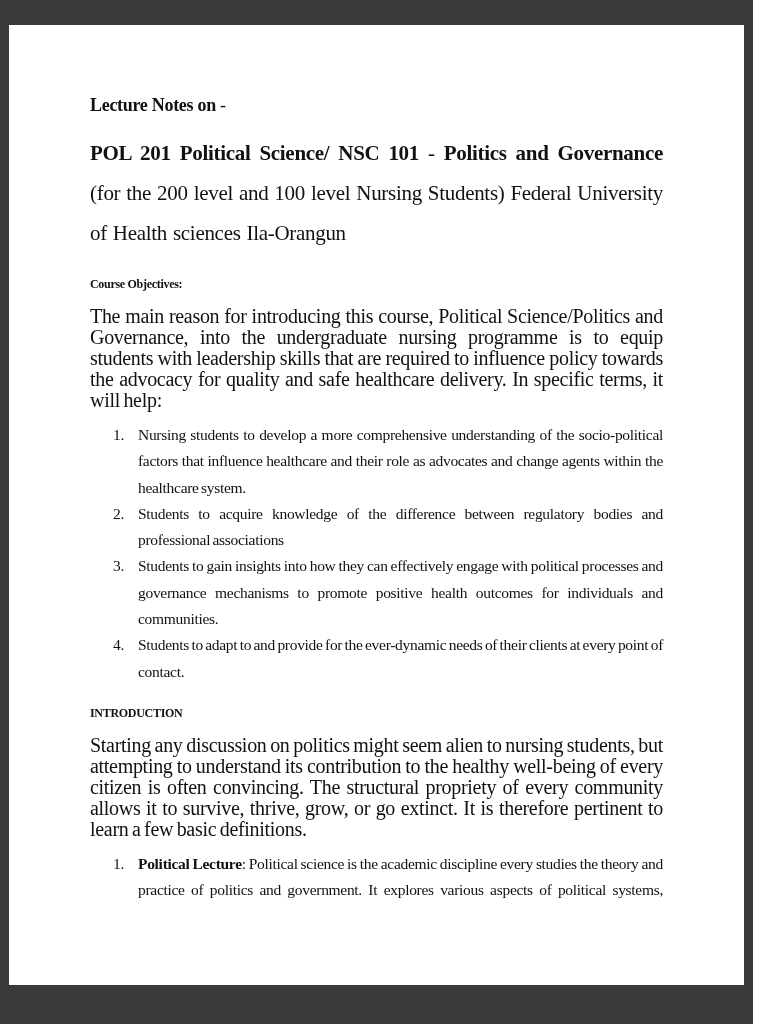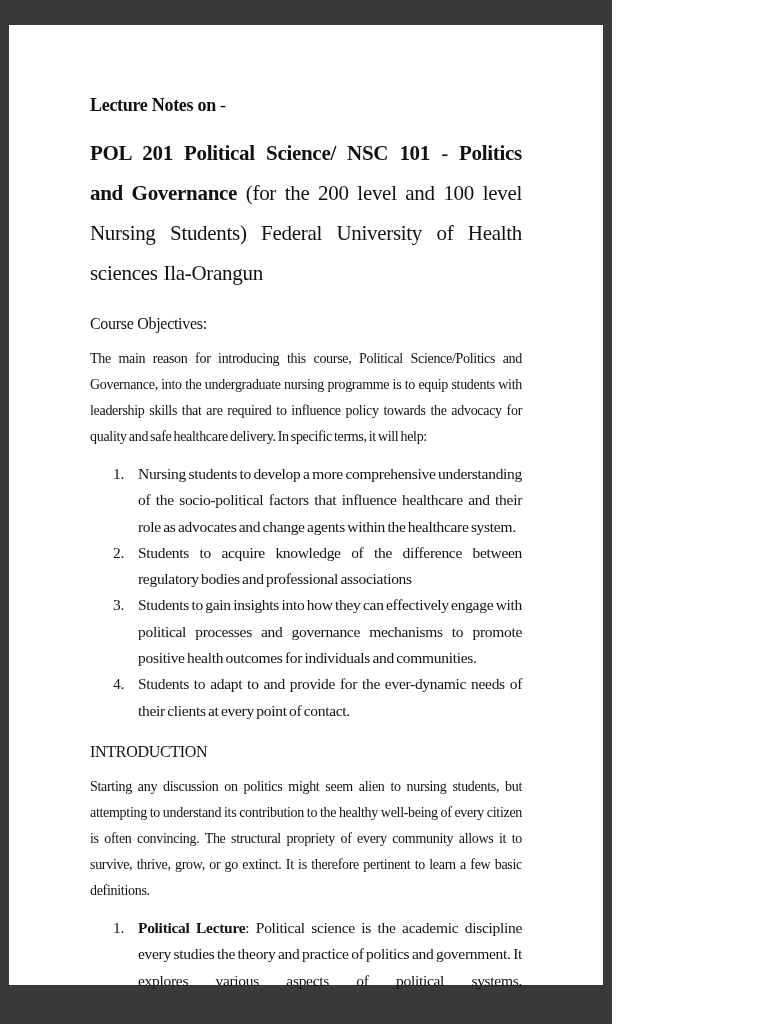--- a/index.html
+++ b/index.html
@@ -1,18 +1,18 @@
 <!DOCTYPE html>
 <html><head>
 <meta charset="utf-8">
 <style>
   html, body { margin: 0; padding: 0; }
   .stage {
     position: relative;
-    width: 612px;
+    width: 753px;
     height: 1024px;
     background: #3a3a3a;
     overflow: hidden;
     font-family: "Liberation Serif", "DejaVu Serif", serif;
   }
   .paper {
     position: absolute;
     left: 9px;
     top: 25px;
     right: 9px;
@@ -34,29 +34,29 @@
   .course-heading {
     font-size: 21px;
     line-height: 40px;
     font-weight: normal;
     margin: 14px 0 0 0;
     text-align: justify;
     word-spacing: 1px;
   }
   .course-heading b { font-weight: bold; }
   .section-heading {
-    font-size: 16px;
+    font-size: 12px;
     line-height: 26px;
-    font-weight: normal;
+    font-weight: bold;
     margin: 18px 0 0 0;
   }
   .section-heading.intro { margin-top: 15px; }
   .body-para {
-    font-size: 14px;
-    line-height: 26px;
+    font-size: 20px;
+    line-height: 21px;
     margin: 9px 0 0 0;
     text-align: justify;
     word-spacing: -1.2px;
   }
   .body-para.intro { }
   .num-list { margin-top: 11px; }
   .num-list.defs { margin-top: 11px; }
   .num-item {
     position: relative;
     padding-left: 48px;

